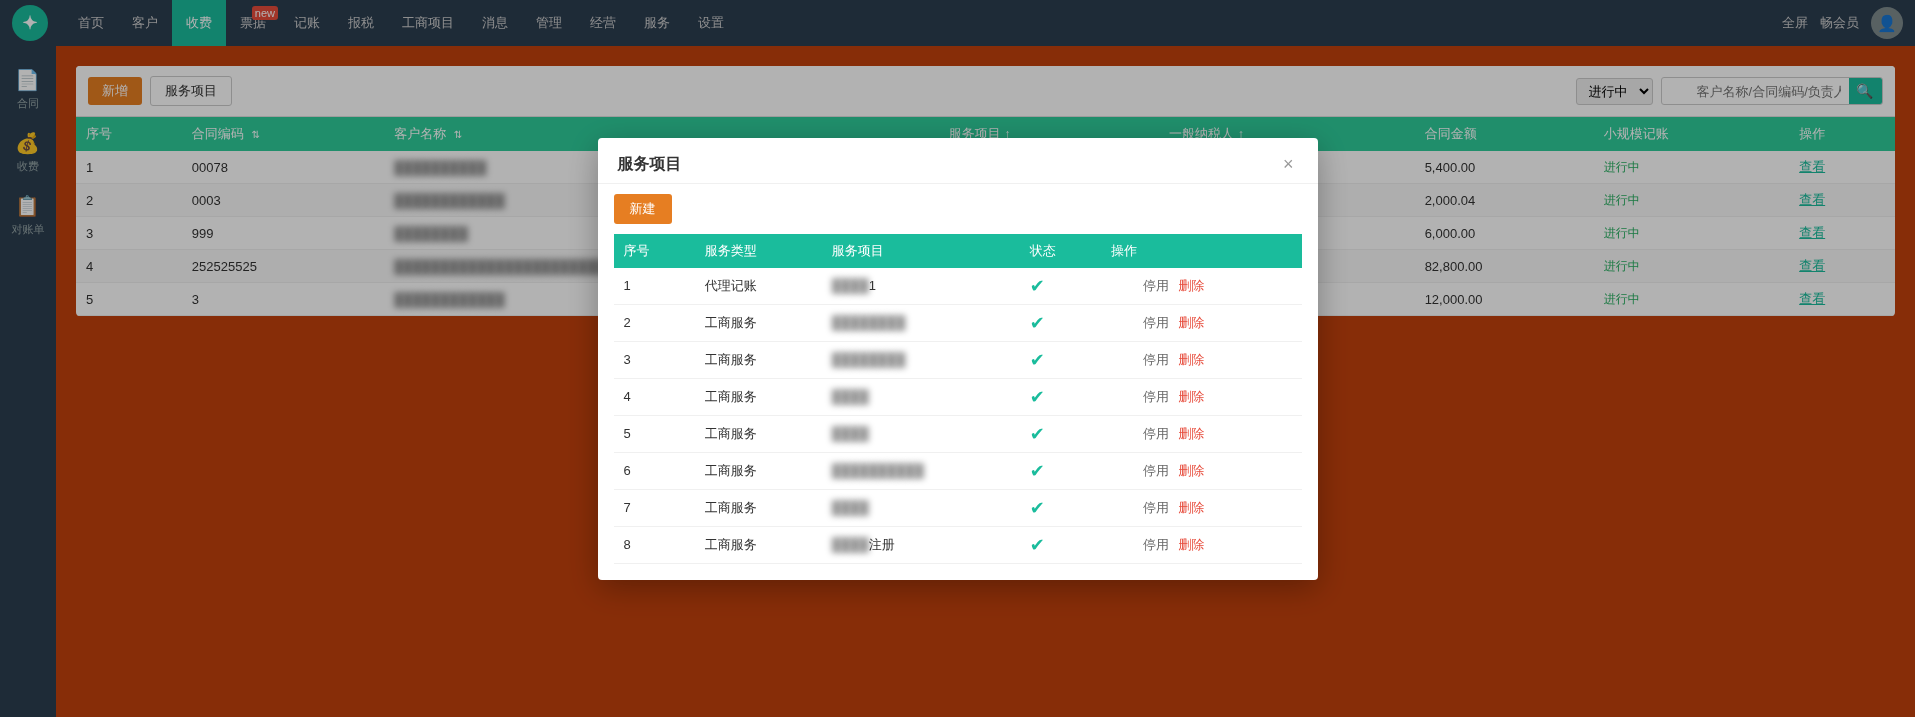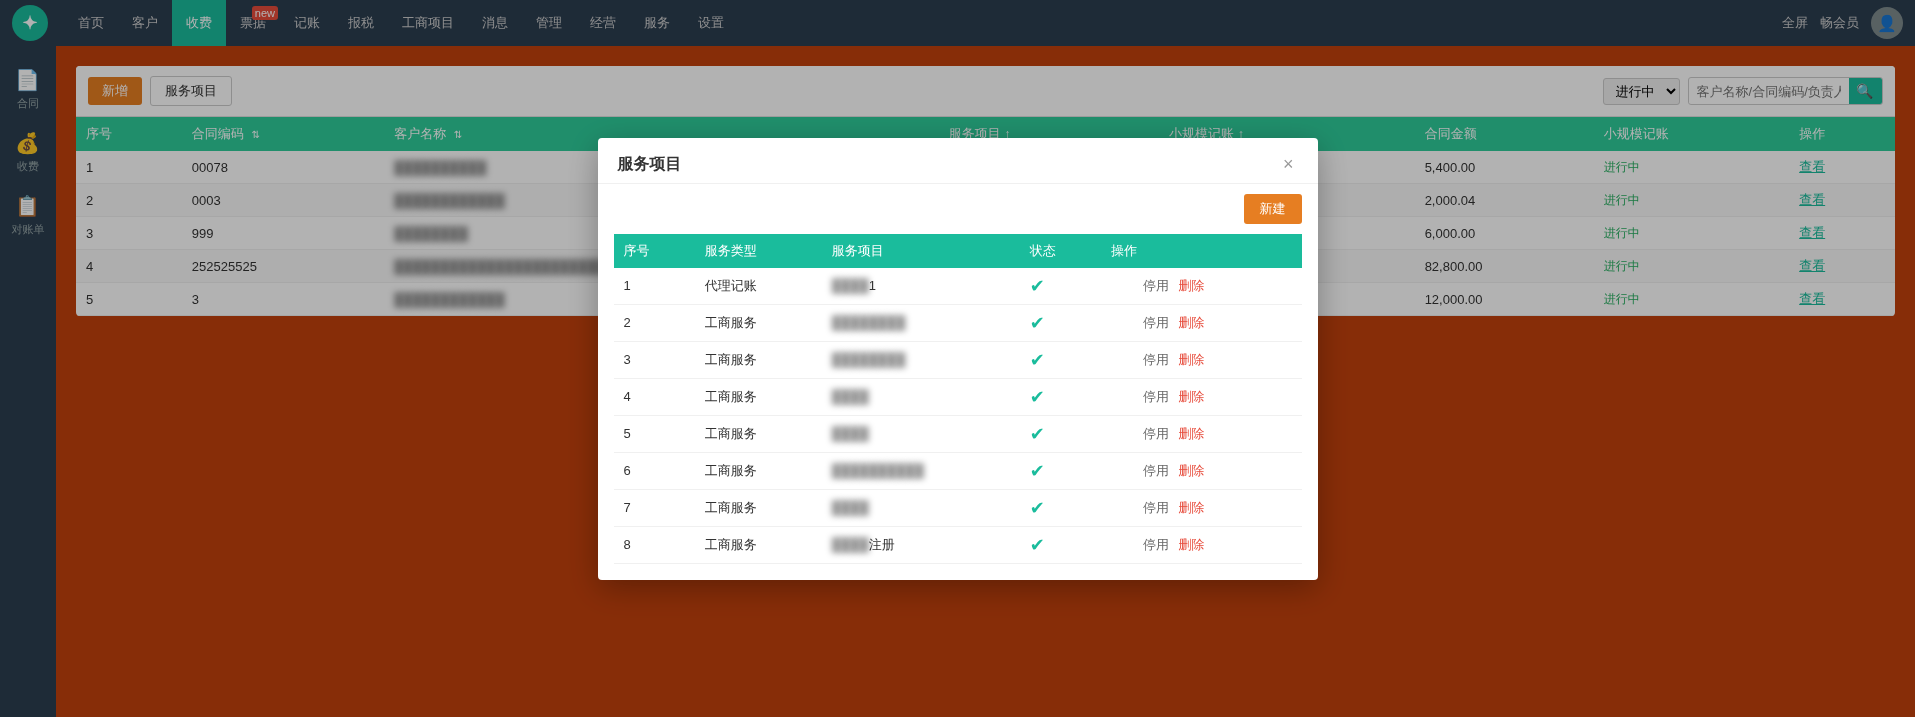--- a/index.html
+++ b/index.html
@@ -95,21 +95,21 @@
       margin-left: auto; display: flex; align-items: center; gap: 8px;
     }
     .status-select {
       padding: 4px 8px; border: 1px solid #ccc; border-radius: 3px; font-size: 13px;
     }
     .search-box {
       display: flex; align-items: center;
       border: 1px solid #ccc; border-radius: 3px; overflow: hidden;
     }
     .search-box input {
-      border: none; outline: none; padding: 4px 8px; font-size: 13px; width: 160px;
+      border: none; outline: none; padding: 4px 8px; font-size: 13px; width: 160px; margin-left: 27px;
     }
     .search-box .search-btn {
       background: #1abc9c; color: #fff; border: none;
       padding: 5px 8px; cursor: pointer; font-size: 14px;
     }
 
     
     .data-table {
       width: 100%; border-collapse: collapse;
     }
@@ -156,21 +156,21 @@
       border-bottom: 1px solid #f0f0f0;
     }
     .modal-title {
       font-size: 16px; font-weight: bold; color: #333;
     }
     .modal-close {
       cursor: pointer; font-size: 18px; color: #999;
       background: none; border: none; padding: 0 4px;
     }
     .modal-toolbar {
-      padding: 10px 16px; display: flex; justify-content: flex-end;
+      padding: 10px 16px; display: flex; 
     }
     .btn-new-modal {
       background: #e67e22; color: #fff; border: none;
       padding: 6px 16px; border-radius: 3px; cursor: pointer; font-size: 13px;
     }
     .modal-table-wrap {
       overflow-y: auto; flex: 1; padding: 0 16px 16px;
     }
     .modal-table {
       width: 100%; border-collapse: collapse;
@@ -255,21 +255,21 @@
       </div>
     </div>
 
     <table class="data-table">
       <thead>
         <tr>
           <th>序号</th>
           <th>合同编码 <span class="sort-icon">⇅</span></th>
           <th>客户名称 <span class="sort-icon">⇅</span></th>
           <th>服务项目 ↑</th>
-          <th>小规模记账 ↑</th>
+          <th>一般纳税人 ↑</th>
           <th>合同金额</th>
           <th>小规模记账</th>
           <th>操作</th>
         </tr>
       </thead>
       <tbody>
         <tr class="table-row">
           <td>1</td>
           <td>00078</td>
           <td><span class="blurred">██████████</span></td>

